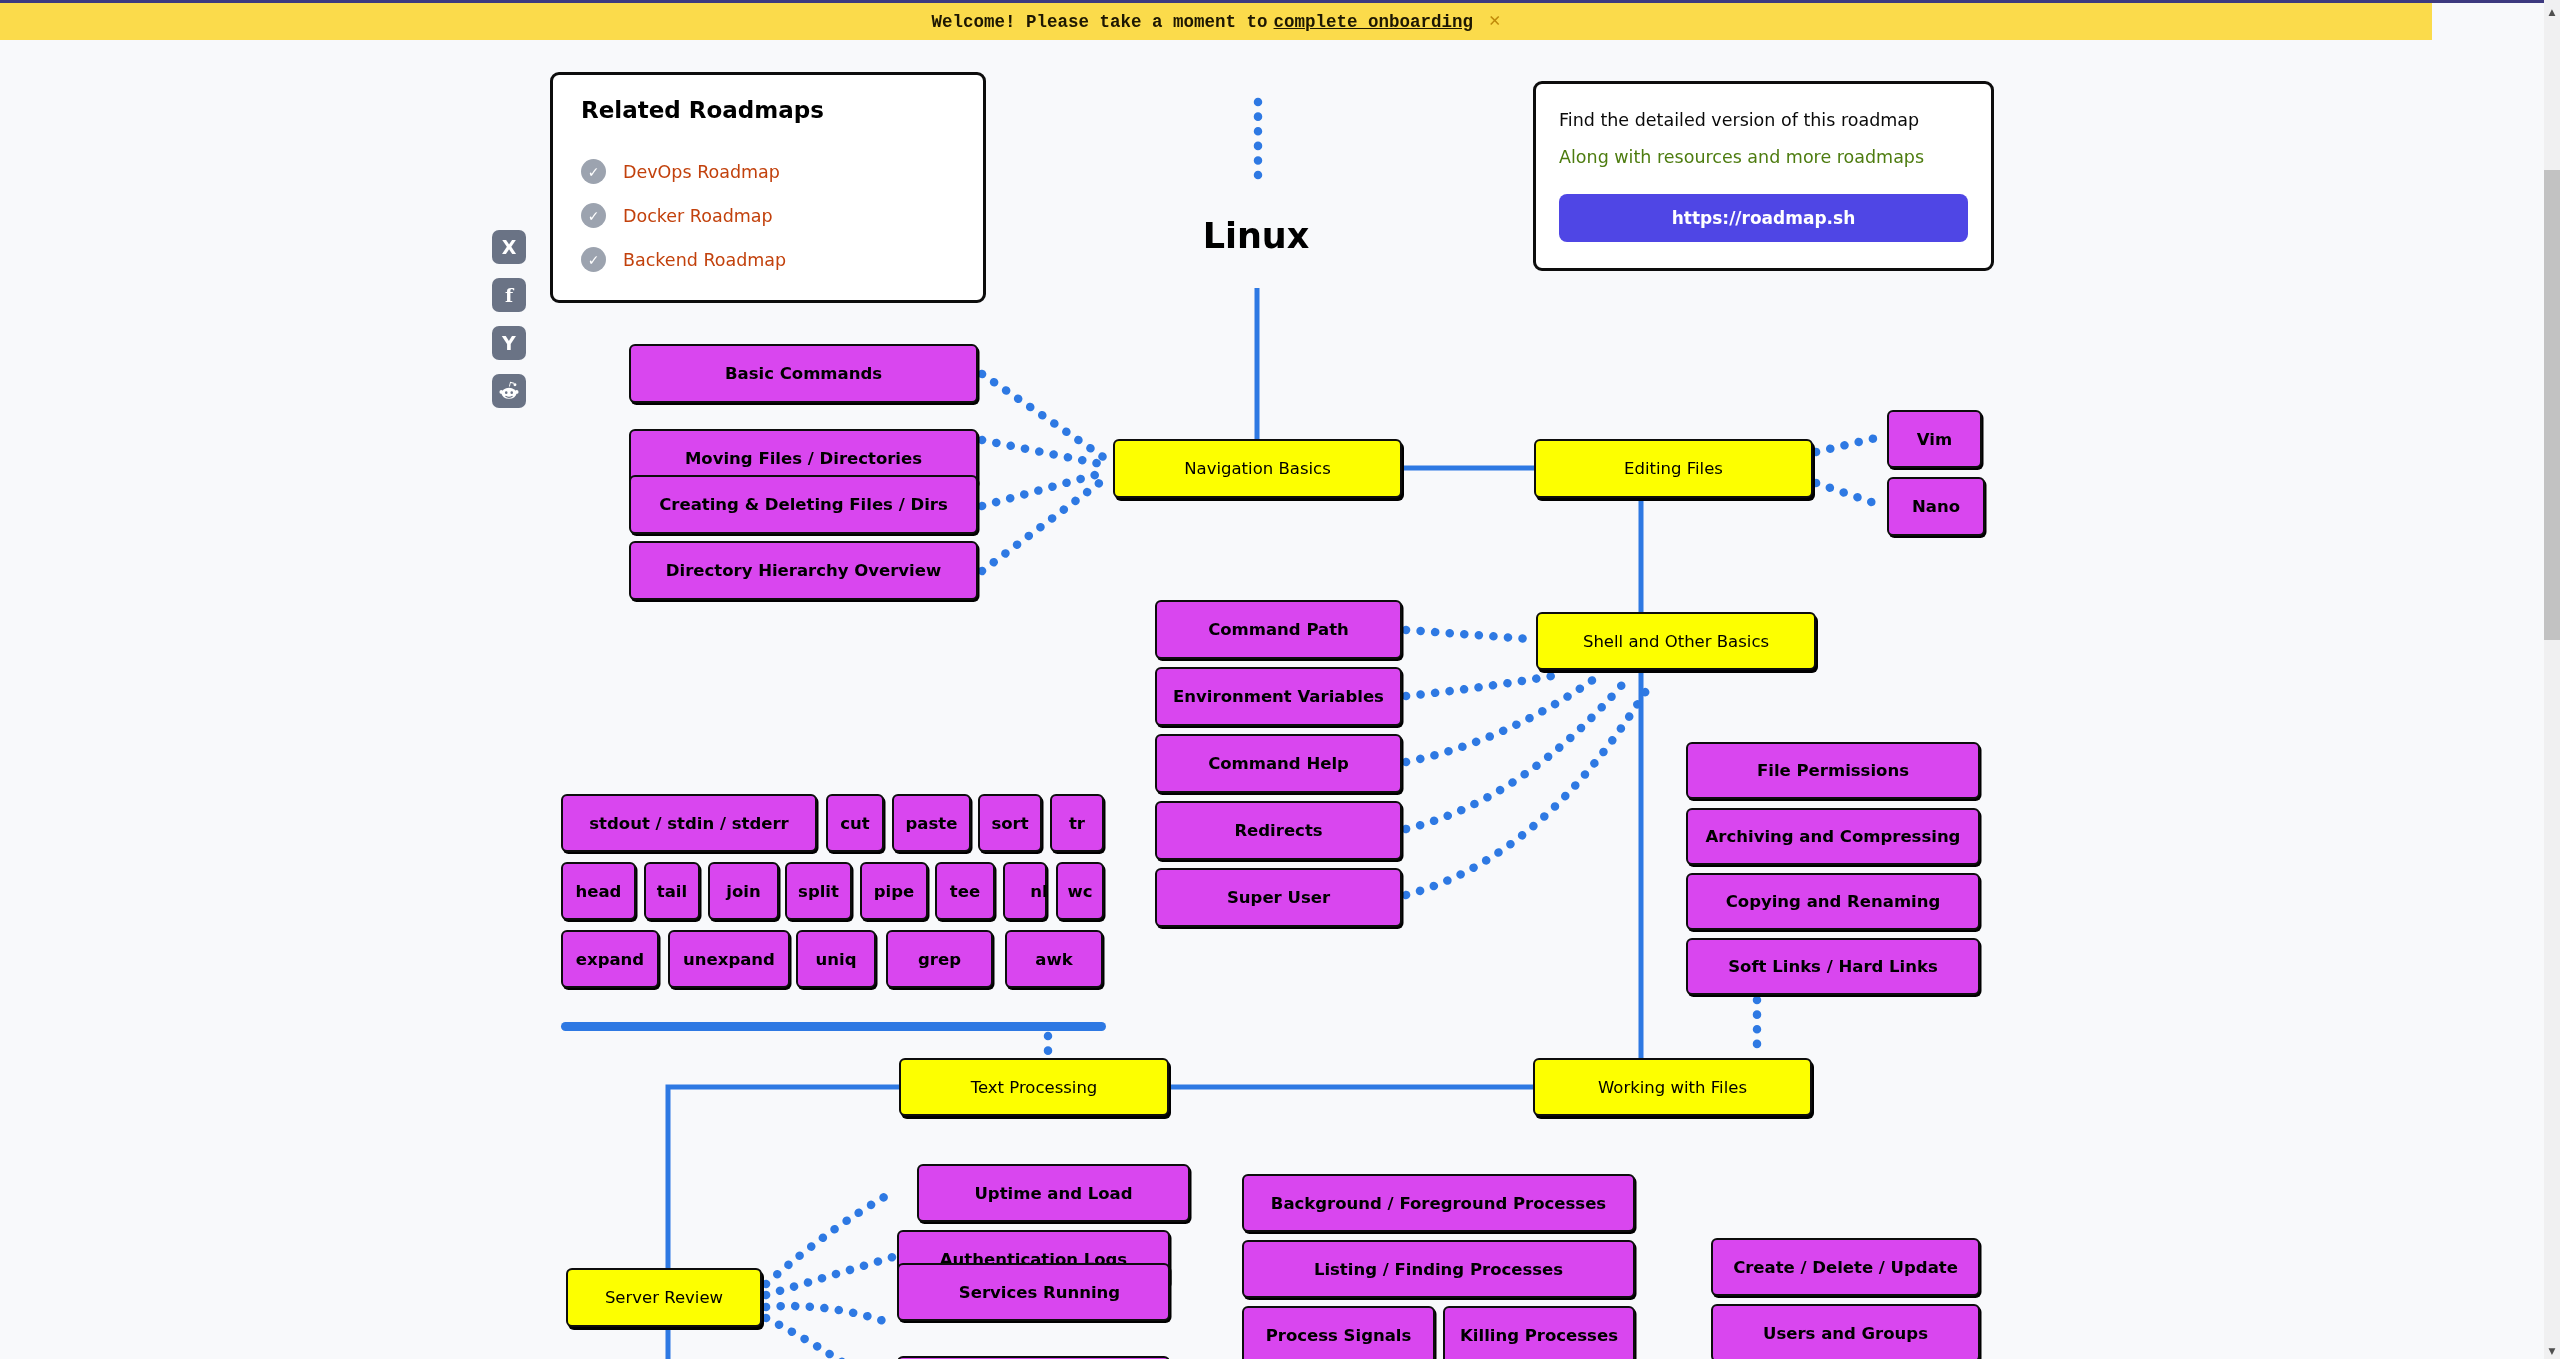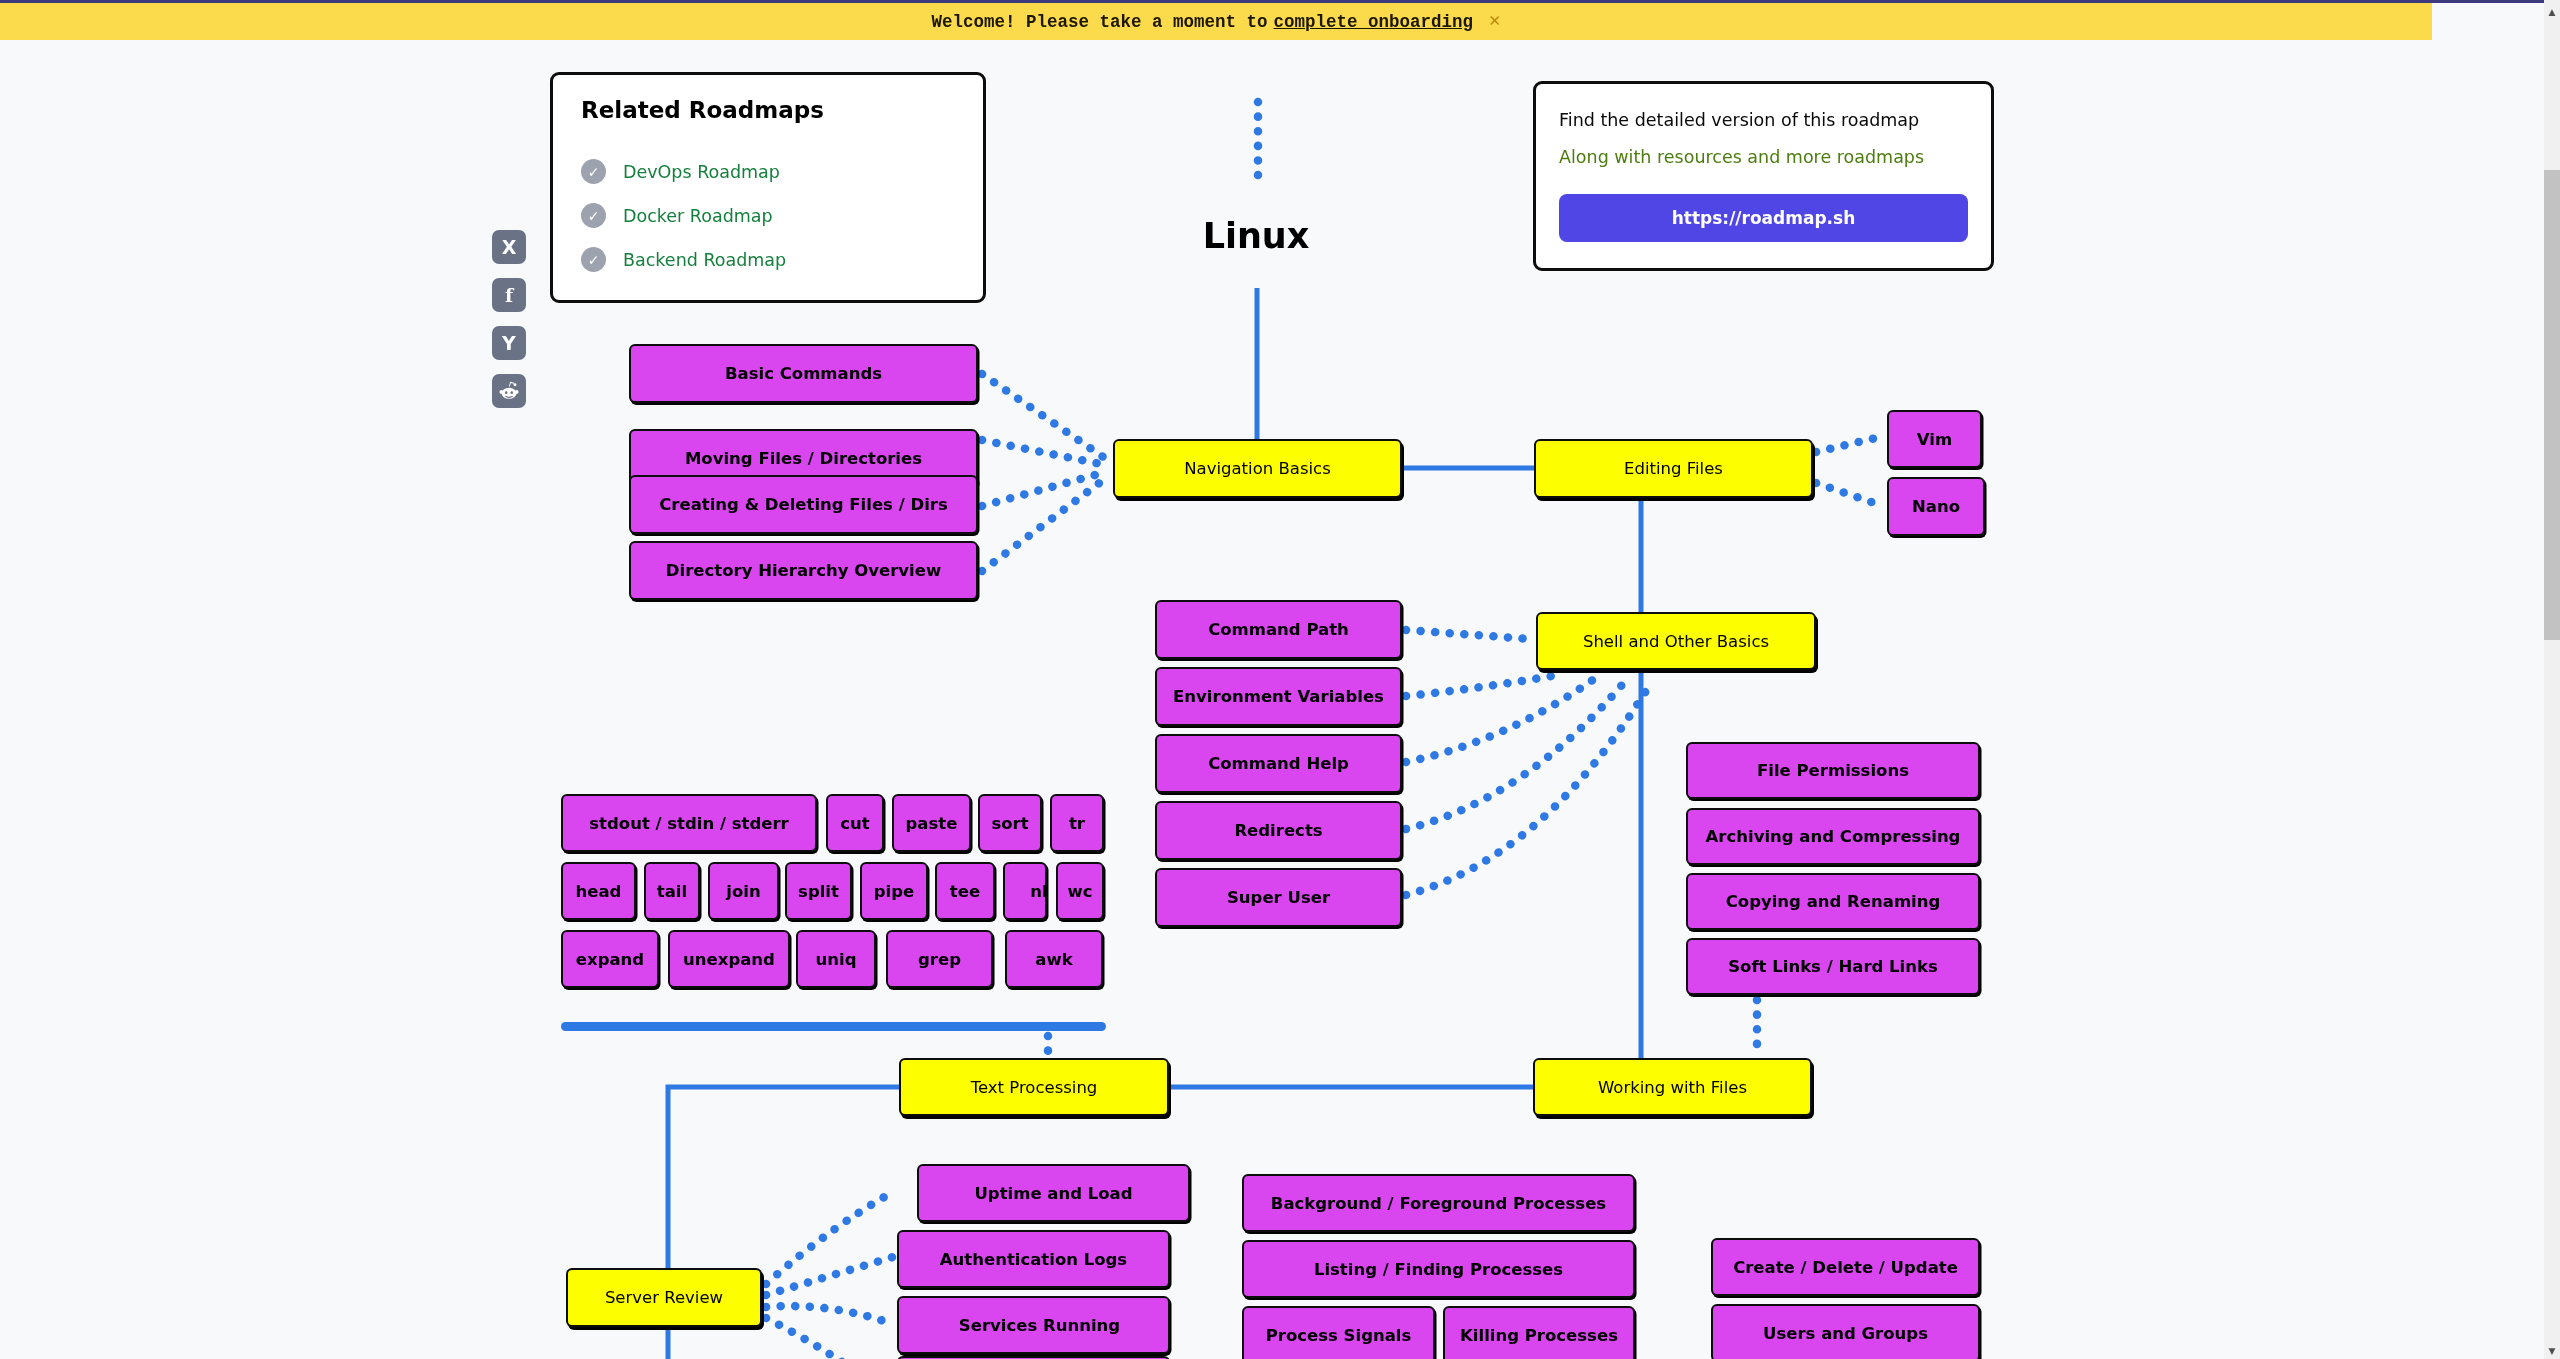--- a/index.html
+++ b/index.html
@@ -21,21 +21,21 @@
   .banner .close{color:#c08a0a;font-size:19px;font-weight:bold;margin-left:10px;cursor:pointer;line-height:1;}
   
   .canvas{position:absolute;left:0;top:0;width:2560px;height:1359px;overflow:hidden;}
   svg.edges{position:absolute;left:0;top:0;z-index:1;}
   
   .card{position:absolute;background:#ffffff;border:3px solid #0d0d0d;border-radius:9px;z-index:5;}
   .related{left:550px;top:72px;width:430px;height:225px;}
   .related .title{position:absolute;left:28px;top:22px;font-size:23px;font-weight:700;color:#000;}
   .related .item{position:absolute;left:28px;display:flex;align-items:center;gap:17px;cursor:pointer;}
   .related .chk{width:25px;height:25px;border-radius:50%;background:#9ca3af;color:#fff;display:flex;align-items:center;justify-content:center;font-size:14px;font-weight:bold;}
-  .related .lbl{font-size:17.5px;color:#15803d;}
+  .related .lbl{font-size:17.5px;color:#c2410c;}
   .info{left:1533px;top:81px;width:455px;height:184px;}
   .info .l1{position:absolute;left:23px;top:26px;font-size:17.5px;color:#0a0a0a;font-weight:500;}
   .info .l2{position:absolute;left:23px;top:63px;font-size:17.5px;color:#4d7c0f;font-weight:500;}
   .info .btn{position:absolute;left:23px;top:110px;width:409px;height:48px;background:#4f46e5;border-radius:8px;
     display:flex;align-items:center;justify-content:center;color:#fff;font-size:17px;font-weight:bold;cursor:pointer;}
   
   .share{position:absolute;left:492px;top:230px;z-index:5;display:flex;flex-direction:column;gap:14px;}
   .share .sbtn{width:34px;height:34px;border-radius:7px;background:#6a7385;color:#fff;display:flex;align-items:center;justify-content:center;cursor:pointer;font-weight:bold;font-size:19px;}
   .share .sbtn svg{display:block;}
   
@@ -201,21 +201,21 @@
       </div>
       <div class="node topic" style="left: 566px; top: 1268px; width: 196px; height: 59px;">
         <span>Server Review</span>
       </div>
       <div class="node subtopic" style="left: 897px; top: 1164px; width: 273px; height: 58px; margin-left: 20px;">
         <span>Uptime and Load</span>
       </div>
       <div class="node subtopic" style="left: 897px; top: 1230px; width: 273px; height: 58px;">
         <span>Authentication Logs</span>
       </div>
-      <div class="node subtopic" style="left: 897px; top: 1296px; width: 273px; height: 58px; padding-left: 16px;">
+      <div class="node subtopic" style="left: 897px; top: 1263px; width: 273px; height: 58px; padding-left: 16px;">
         <span>Services Running</span>
       </div>
       <div class="node subtopic" style="left: 897px; top: 1356px; width: 273px; height: 58px;">
         <span></span>
       </div>
       <div class="node subtopic" style="left: 1242px; top: 1174px; width: 393px; height: 58px;">
         <span>Background / Foreground Processes</span>
       </div>
       <div class="node subtopic" style="left: 1242px; top: 1240px; width: 393px; height: 58px;">
         <span>Listing / Finding Processes</span>

